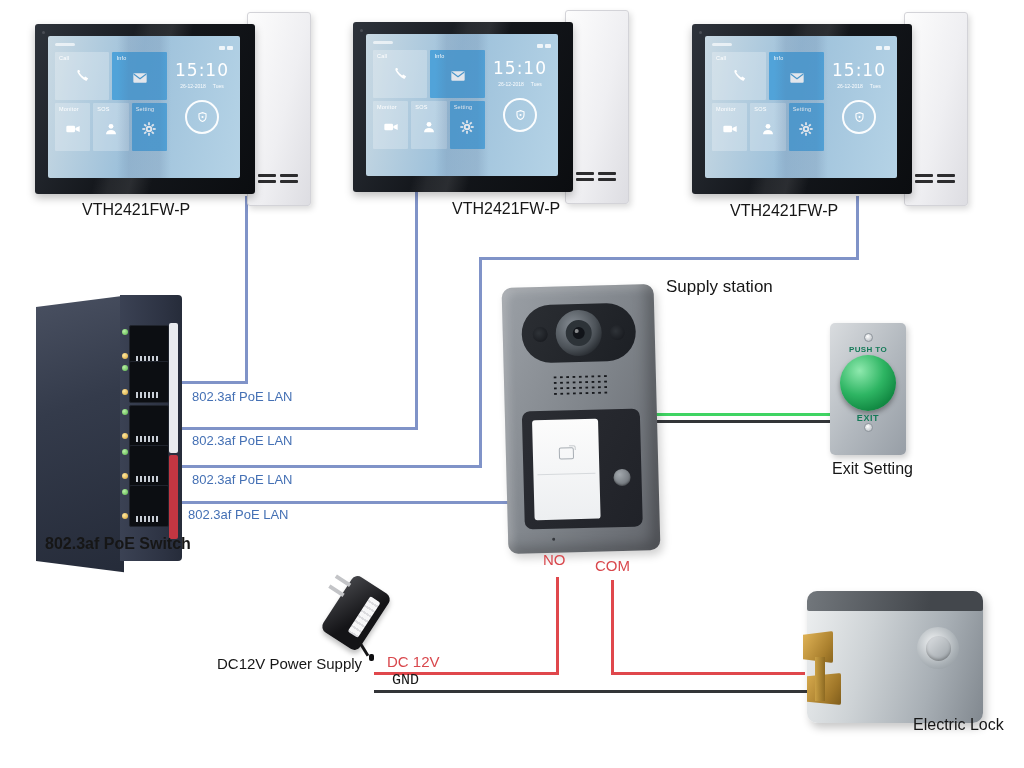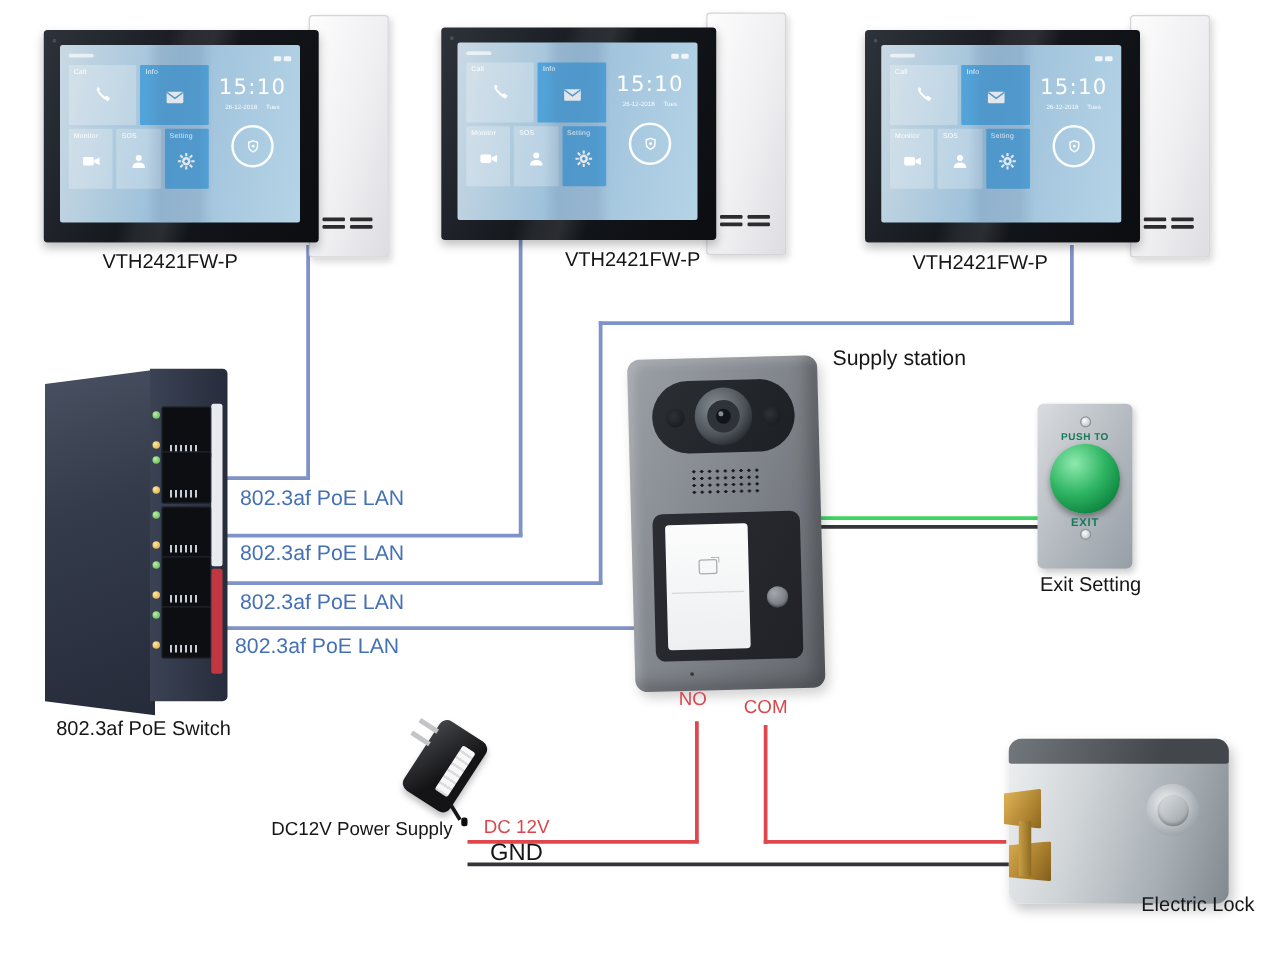--- a/index.html
+++ b/index.html
@@ -1,21 +1,21 @@
 <!DOCTYPE html>
 <html><head>
 <meta charset="utf-8">
 <style>
   html,body{margin:0;padding:0;background:#fff;}
   .canvas{position:relative;width:1024px;height:768px;background:#ffffff;overflow:hidden;
           font-family:"Liberation Sans",sans-serif;color:#1a1a1a;}
 
   
   .dev-label{position:absolute;font-size:16px;color:#161616;white-space:nowrap;}
-  .lan-label{position:absolute;font-size:17px;color:#4470b4;white-space:nowrap;}
+  .lan-label{position:absolute;font-size:13px;color:#4470b4;white-space:nowrap;}
   .red-label{position:absolute;font-size:15px;color:#d9484d;white-space:nowrap;}
 
   
   .wire{position:absolute;}
   .wire.h{height:3px;}
   .wire.v{width:3px;}
   .wire.blue{background:#8093c8;}
   .wire.green{background:#3fd463;}
   .wire.black{background:#333538;}
   .wire.red{background:#e0474c;}
@@ -434,21 +434,21 @@
       <div class="led g" style="top:114px;"></div>
       <div class="led y" style="top:138px;"></div>
       <div class="port" style="top:150px;"></div>
       <div class="led g" style="top:154px;"></div>
       <div class="led y" style="top:178px;"></div>
       <div class="port" style="top:190px;"></div>
       <div class="led g" style="top:194px;"></div>
       <div class="led y" style="top:218px;"></div>
     </div>
   </div>
-  <div class="dev-label" style="left:45px;top:575px;">802.3af PoE Switch</div>
+  <div class="dev-label" style="left:45px;top:535px;font-weight:bold;">802.3af PoE Switch</div>
 
   <div class="lan-label" style="left:192px;top:389px;">802.3af PoE LAN</div>
   <div class="lan-label" style="left:192px;top:433px;">802.3af PoE LAN</div>
   <div class="lan-label" style="left:192px;top:472px;">802.3af PoE LAN</div>
   <div class="lan-label" style="left:188px;top:507px;">802.3af PoE LAN</div>
 
   <div class="station">
     <div class="station-body">
       <div class="cam-zone">
         <div class="ir-dot"></div>
@@ -497,15 +497,15 @@
       <div class="brass1"></div>
       <div class="brass2"></div>
       <div class="brass-bar"></div>
     </div>
   </div>
   <div class="dev-label" style="left:913px;top:716px;">Electric Lock</div>
 
   <div class="red-label" style="left:543px;top:551px;">NO</div>
   <div class="red-label" style="left:595px;top:557px;">COM</div>
   <div class="red-label" style="left:387px;top:653px;">DC 12V</div>
-  <div class="dev-label" style="left:392px;top:672px;font-size:19px;">GND</div>
+  <div class="dev-label" style="left:392px;top:672px;font-size:15px;font-family:Liberation Mono, monospace;">GND</div>
 
 </div>
 
 </body></html>

